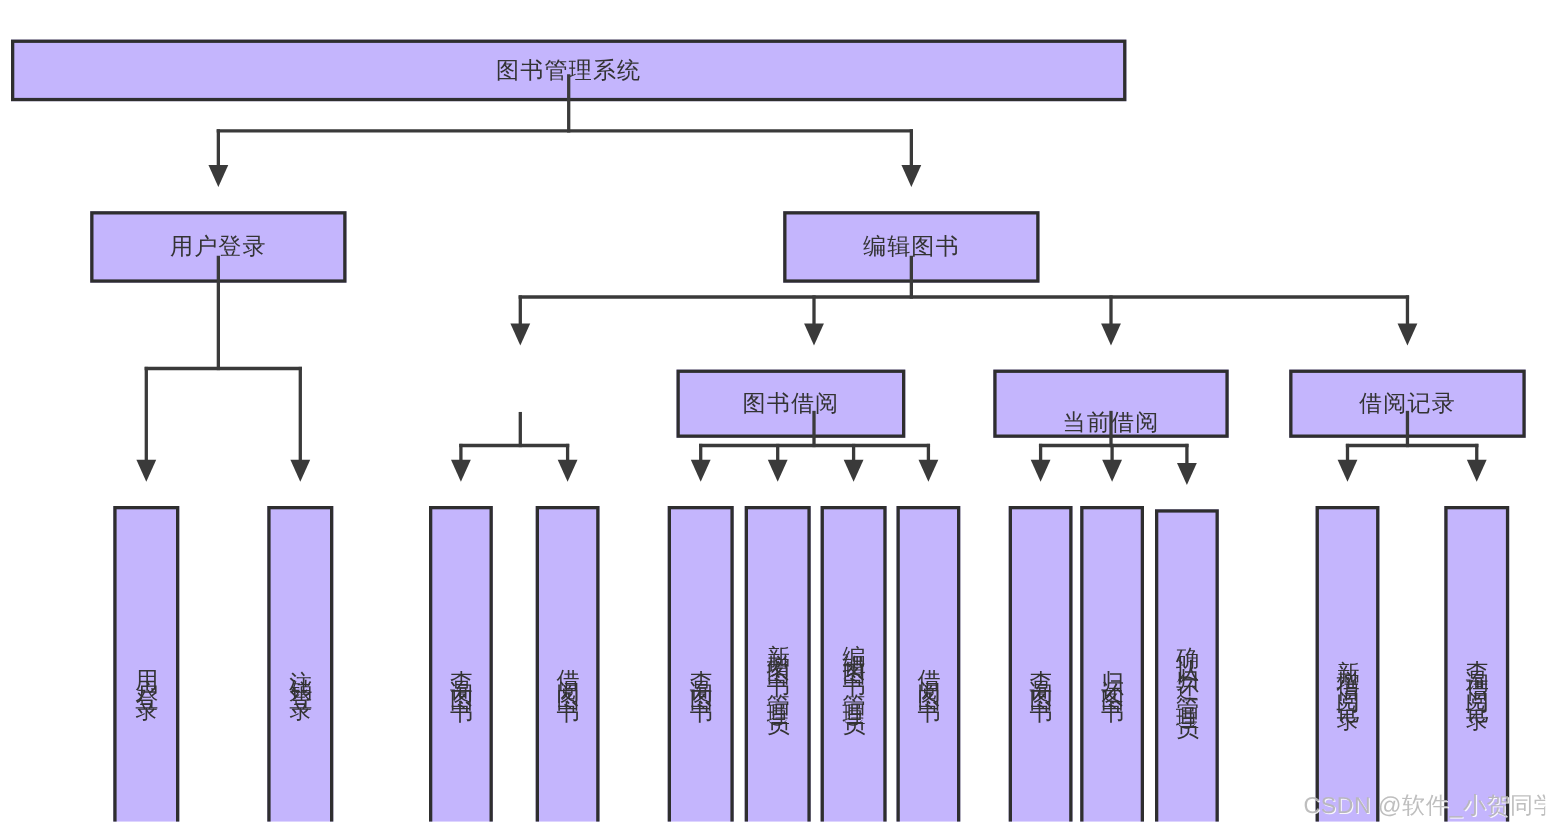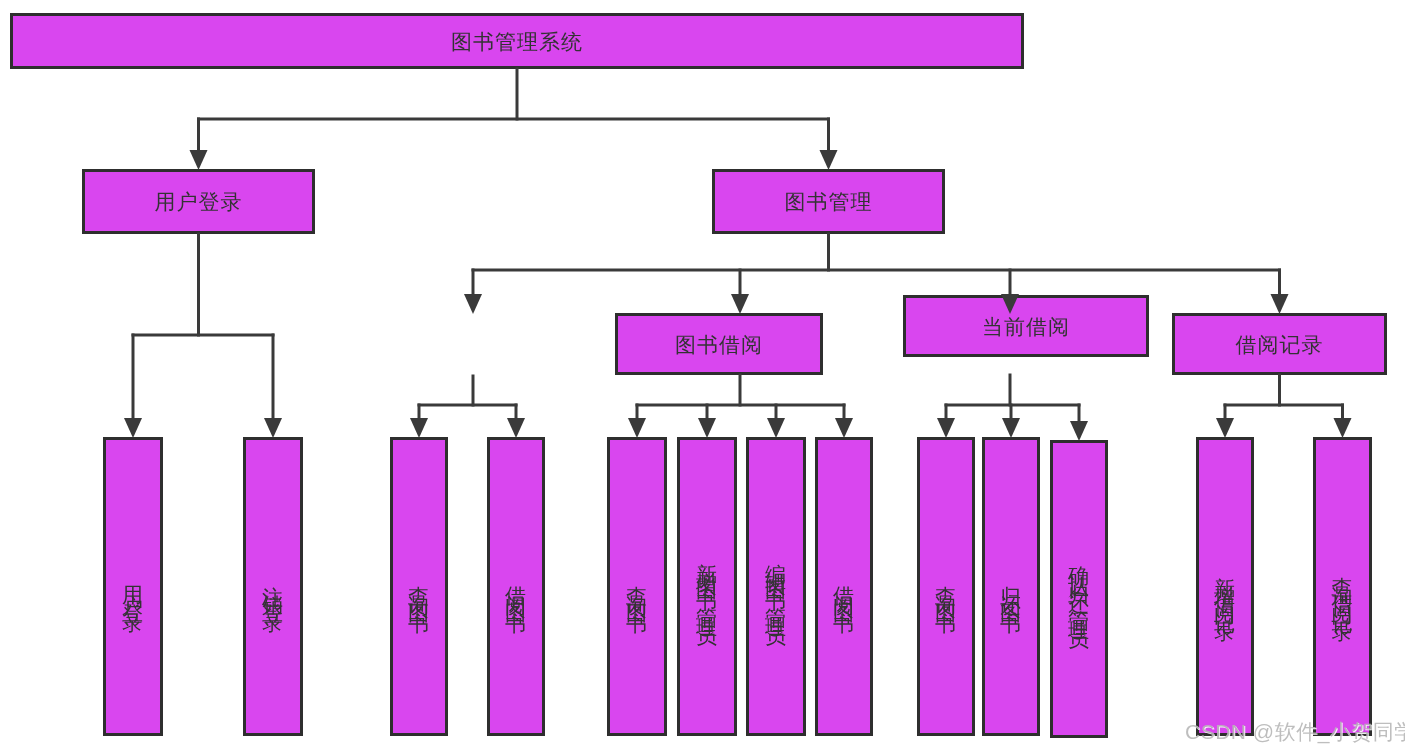--- a/index.html
+++ b/index.html
@@ -14,26 +14,27 @@
   #connectors{
     position:absolute;
     left:0;top:0;
     pointer-events:none;
     z-index:2;
   }
   .node{
     position:absolute;
     box-sizing:border-box;
     border:3px solid #6d28d9;
-    background:#d946ef;
+    background:#c4b5fd;
     display:flex;
     align-items:center;
     justify-content:center;
     color:#333333;
     z-index:1;
+    margin-top:23px;
   }
   .node .lbl{
     font-size:21px;
     letter-spacing:1px;
     white-space:nowrap;
     line-height:1;
   }
   .node.vertical .lbl{
     writing-mode:vertical-rl;
     text-orientation:mixed;
@@ -110,26 +111,26 @@
       <polygon points="1333.5,418 1351.5,418 1342.5,438" fill="#3a3a3a"></polygon>
     </svg>
   <div id="watermark" style="left: 1185px; top: 718px; color: rgb(184, 184, 184);">CSDN @软件_小贺同学</div>
 <div class="node horizontal" style="left: 10px; top: 13px; width: 1014px; height: 56px; border-color: rgb(46, 46, 46); color: rgb(51, 51, 51);">
       <span class="lbl">图书管理系统</span>
     </div>
     <div class="node horizontal" style="left: 82px; top: 169px; width: 233px; height: 65px; border-color: rgb(46, 46, 46); color: rgb(51, 51, 51);">
       <span class="lbl">用户登录</span>
     </div>
     <div class="node horizontal" style="left: 712px; top: 169px; width: 233px; height: 65px; border-color: rgb(46, 46, 46); color: rgb(51, 51, 51);">
-      <span class="lbl">图书管理</span>
+      <span class="lbl">编辑图书</span>
     </div>
     <div class="node horizontal" style="left: 615px; top: 313px; width: 208px; height: 62px; border-color: rgb(46, 46, 46); color: rgb(51, 51, 51);">
       <span class="lbl">图书借阅</span>
     </div>
-    <div class="node horizontal" style="left: 903px; top: 295px; width: 246px; height: 62px; border-color: rgb(46, 46, 46); color: rgb(51, 51, 51);">
+    <div class="node horizontal" style="left: 903px; top: 313px; width: 214px; height: 62px; border-color: rgb(46, 46, 46); color: rgb(51, 51, 51); align-items: flex-end;">
       <span class="lbl">当前借阅</span>
     </div>
     <div class="node horizontal" style="left: 1172px; top: 313px; width: 215px; height: 62px; border-color: rgb(46, 46, 46); color: rgb(51, 51, 51);">
       <span class="lbl">借阅记录</span>
     </div>
     <div class="node vertical" style="left: 103px; top: 437px; width: 60px; height: 299px; border-color: rgb(46, 46, 46); color: rgb(51, 51, 51);">
       <span class="lbl">用户登录</span>
     </div>
     <div class="node vertical" style="left: 243px; top: 437px; width: 60px; height: 299px; border-color: rgb(46, 46, 46); color: rgb(51, 51, 51);">
       <span class="lbl">注销登录</span>

